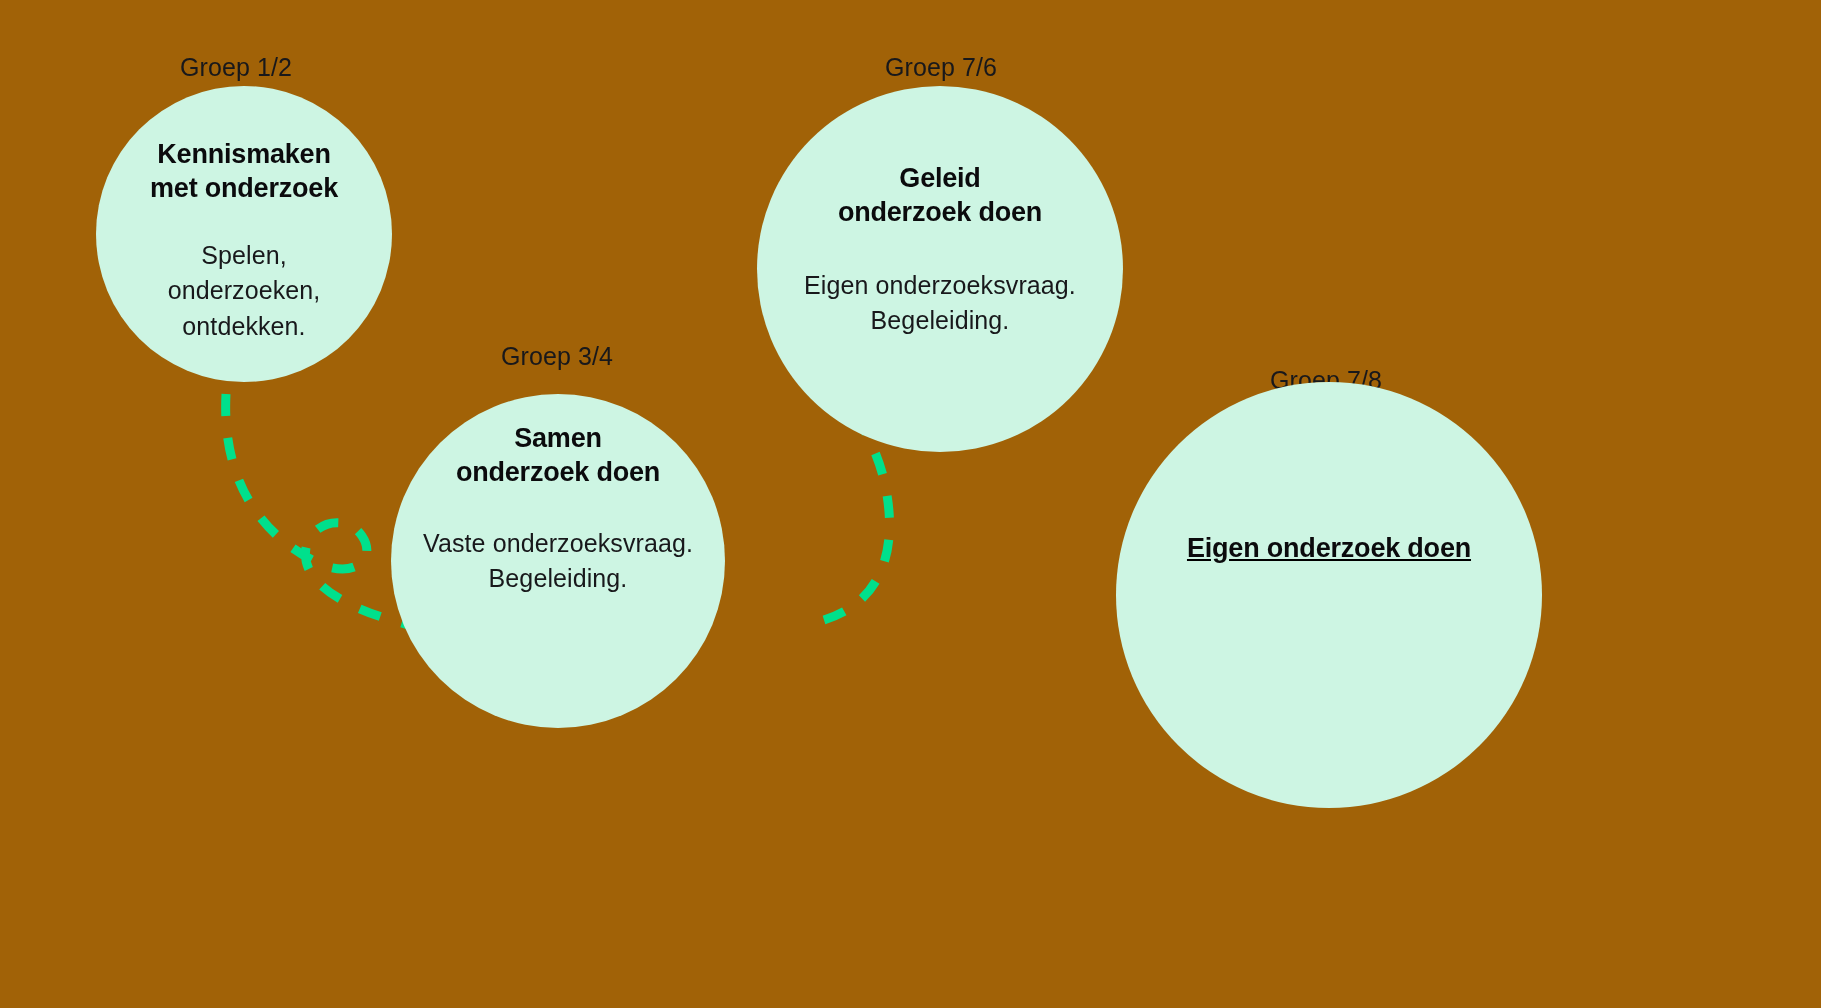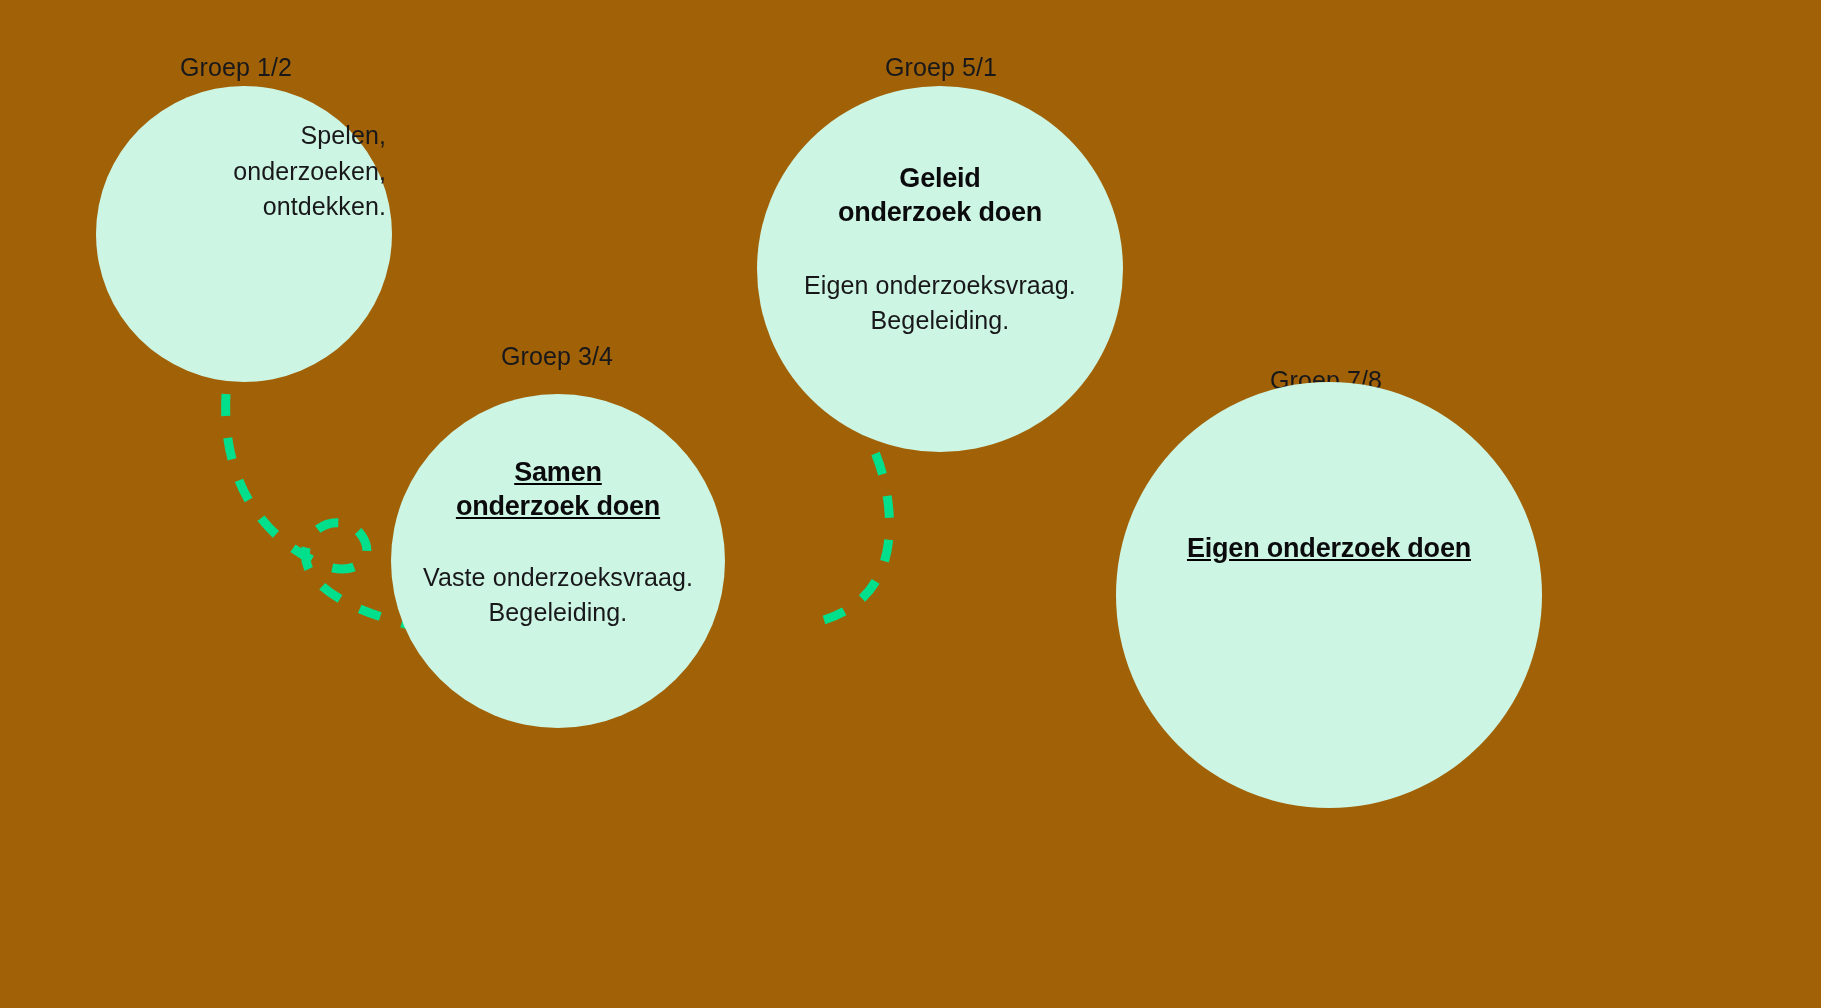--- a/index.html
+++ b/index.html
@@ -75,31 +75,31 @@
   }
 
   
   #node-1 .bubble {
     left: 68px;
     top: 86px;
     width: 296px;
     height: 296px;
   }
   #node-1 .bubble-inner.t { margin-top: 52px; }
-  #node-1 .bubble-inner.d { margin-top: 32px; text-align: right; }
+  #node-1 .bubble-inner.d { margin-top: 32px; }
   #node-1 .group-label { left: 152px; top: 52px; }
 
   
   #node-2 .bubble {
     left: 363px;
     top: 394px;
     width: 334px;
     height: 334px;
   }
-  #node-2 .bubble-inner.t { margin-top: 62px; text-decoration: underline; }
+  #node-2 .bubble-inner.t { margin-top: 28px; }
   #node-2 .bubble-inner.d { margin-top: 36px; }
   #node-2 .group-label { left: 473px; top: 341px; }
 
   
   #node-3 .bubble {
     left: 729px;
     top: 86px;
     width: 366px;
     height: 366px;
   }
@@ -132,20 +132,24 @@
 
       <path d="M 824,620 C 888,600 898,540 884,480 C 868,412 812,368 816,308" stroke-dasharray="22 22"></path>
 
       <path d="M 1232,470 C 1244,540 1222,594 1176,640 C 1150,666 1142,690 1174,722" stroke-dasharray="22 22"></path>
     </g>
   </svg>
 
   <div class="node" id="node-1">
     <div class="group-label">Groep 1/2</div>
     <div class="bubble">
+      <div class="bubble-inner t">
+        <p class="bubble-title">Kennismaken
+met onderzoek</p>
+      </div>
       <div class="bubble-inner d">
         <p class="bubble-desc">Spelen,
 onderzoeken,
 ontdekken.</p>
       </div>
     </div>
   </div>
 
   <div class="node" id="node-2">
     <div class="group-label">Groep 3/4</div>
@@ -155,21 +159,21 @@
 onderzoek doen</p>
       </div>
       <div class="bubble-inner d">
         <p class="bubble-desc">Vaste onderzoeksvraag.
 Begeleiding.</p>
       </div>
     </div>
   </div>
 
   <div class="node" id="node-3">
-    <div class="group-label">Groep 5/1</div>
+    <div class="group-label">Groep 7/6</div>
     <div class="bubble">
       <div class="bubble-inner t">
         <p class="bubble-title">Geleid
 onderzoek doen</p>
       </div>
       <div class="bubble-inner d">
         <p class="bubble-desc">Eigen onderzoeksvraag.
 Begeleiding.</p>
       </div>
     </div>

